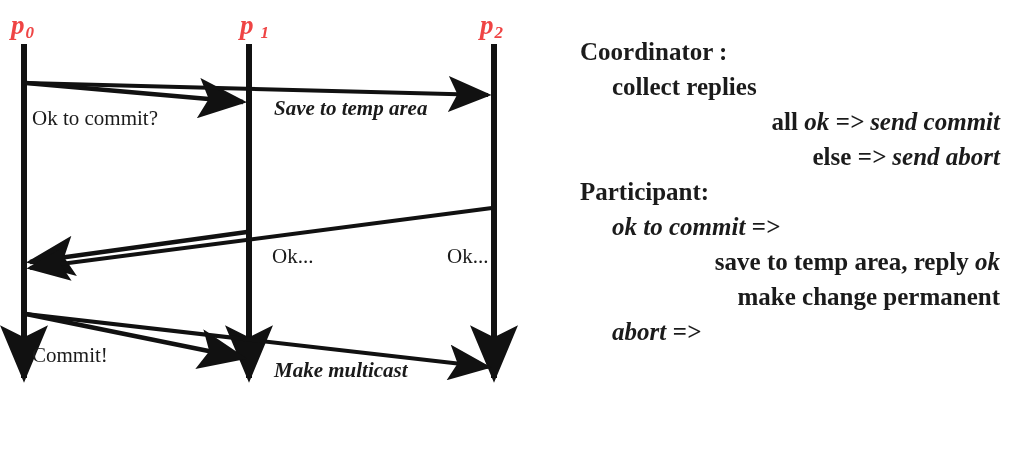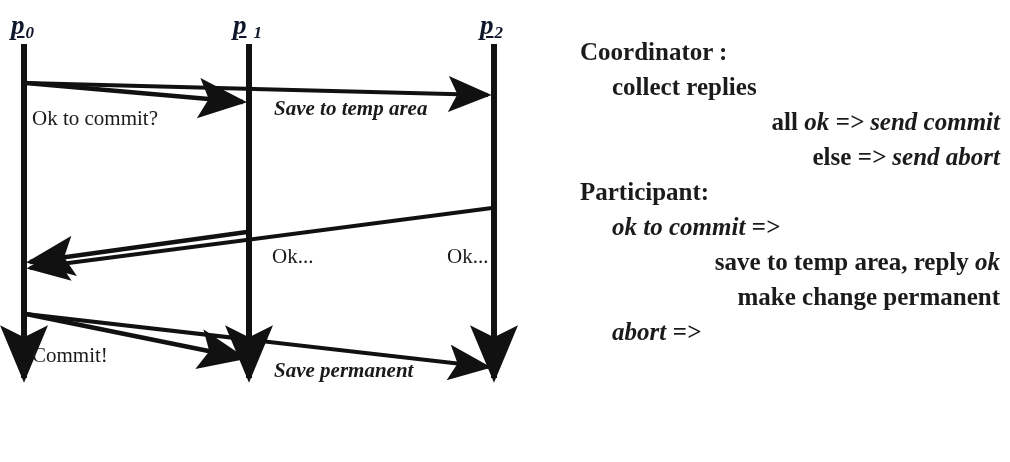--- a/index.html
+++ b/index.html
@@ -36,24 +36,23 @@
   }
 
   
   .proc-label {
     position: absolute;
     font-family: "Liberation Serif", "DejaVu Serif", serif;
     font-weight: bold;
     font-style: italic;
     font-size: 27px;
     line-height: 1;
-    color: #0f172a;
+    color: #ef4444;
     white-space: nowrap;
     letter-spacing: 0px;
-    text-decoration: underline;
   }
   .proc-label .sub {
     font-size: 17px;
     font-weight: bold;
     font-style: italic;
     vertical-align: baseline;
     position: relative;
     top: 4px;
     left: 1px;
   }
@@ -130,35 +129,35 @@
       </g>
 
       <g>
         <line x1="26" y1="314" x2="243" y2="358" stroke="#111111" stroke-width="4.5" marker-end="url(#arrowEnd)"></line>
         <line x1="26" y1="314" x2="488" y2="367" stroke="#111111" stroke-width="4" marker-end="url(#arrowEnd)"></line>
       </g>
     </svg>
 
     <div class="proc-label" style="left:11px; top:12px;">p<span class="sub">0</span></div>
 
-    <div class="proc-label spaced" style="left:233px; top:12px;text-align:center;">p<span class="sub">1</span></div>
+    <div class="proc-label spaced" style="left:240px; top:12px;text-align:center;">p<span class="sub">1</span></div>
 
     <div class="proc-label" style="left:480px; top:12px;">p<span class="sub">2</span></div>
 
     <div class="msg-label" style="left:32px; top:108px;">Ok to commit?</div>
 
     <div class="msg-label emph" style="left:274px; top:98px;">Save to temp area</div>
 
     <div class="msg-label" style="left:272px; top:246px;">Ok...</div>
 
     <div class="msg-label" style="left:447px; top:246px;">Ok...</div>
 
     <div class="msg-label" style="left:32px; top:345px;">Commit!</div>
 
-    <div class="msg-label emph" style="left:274px; top:360px;">Save permanent</div>
+    <div class="msg-label emph" style="left:274px; top:360px;">Make multicast</div>
   </div>
 
   <div id="code-panel">
     <div class="code-line ind-0"><span>Coordinator :</span></div>
 
 
     <div class="code-line ind-1"><span>collect replies</span></div>
 
     <div class="code-line ind-2"><span>all </span><span class="it">ok =&gt; send commit</span></div>
 

